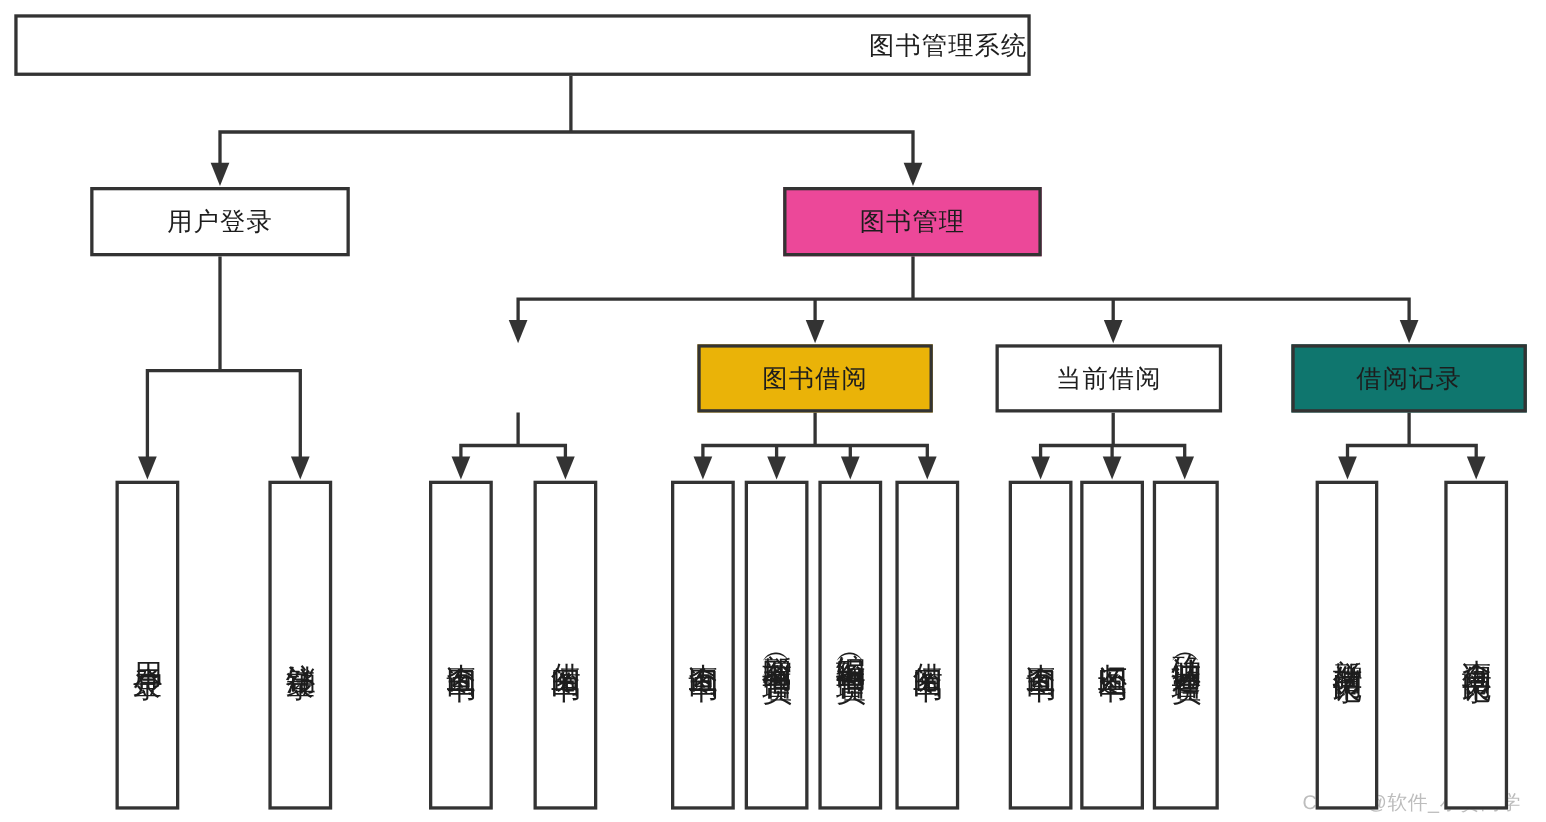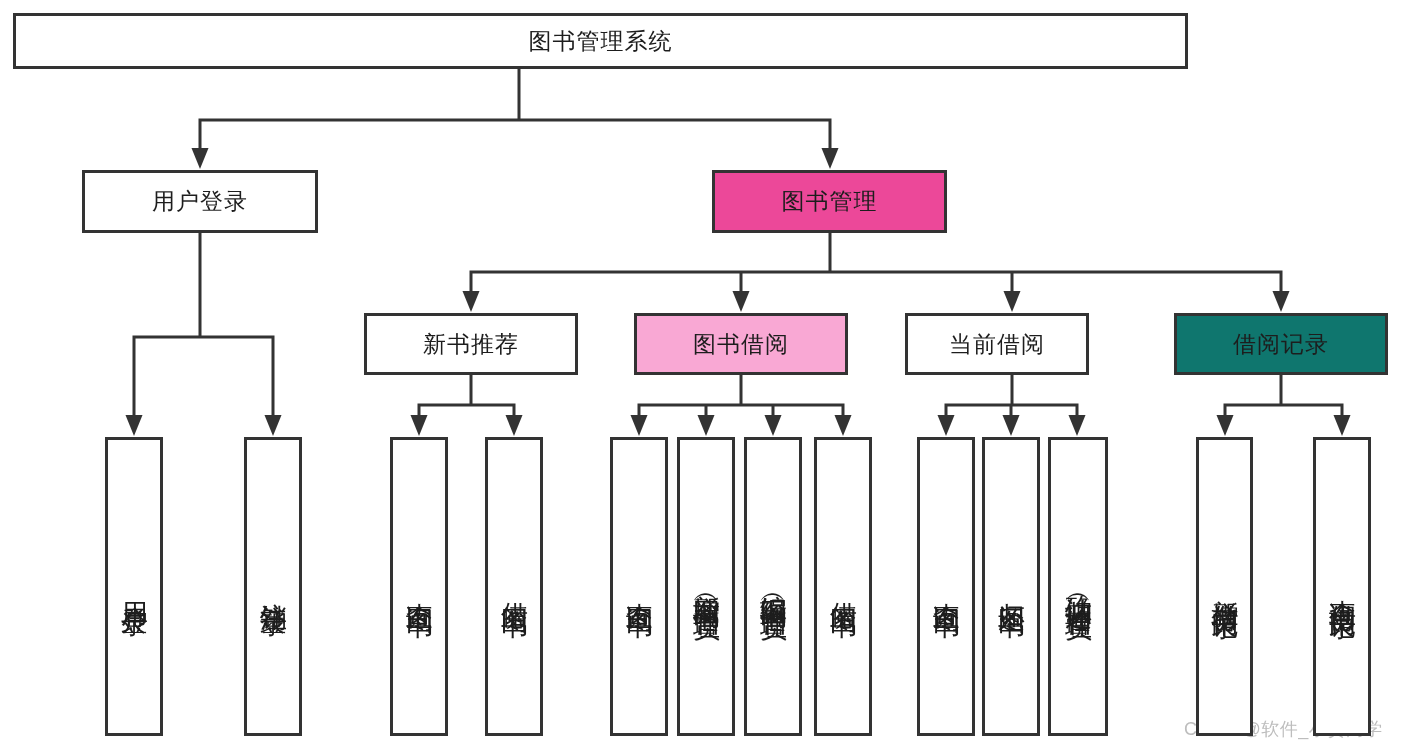--- a/index.html
+++ b/index.html
@@ -74,36 +74,33 @@
         <polygon points="834.5,415 851.5,415 843,436" fill="#333333"></polygon>
         <polygon points="937.5,415 954.5,415 946,436" fill="#333333"></polygon>
         <polygon points="1002.5,415 1019.5,415 1011,436" fill="#333333"></polygon>
         <polygon points="1068.5,415 1085.5,415 1077,436" fill="#333333"></polygon>
         <polygon points="1216.5,415 1233.5,415 1225,436" fill="#333333"></polygon>
         <polygon points="1333.5,415 1350.5,415 1342,436" fill="#333333"></polygon>
       </g>
   </svg>
 
   <div class="watermark" style="color: rgb(189, 189, 189);">CSDN @软件_小贺同学</div>
-<div class="node h" style="left: 13px; top: 13px; width: 1175px; height: 56px; border-color: rgb(51, 51, 51); color: rgb(29, 29, 29); background: rgb(255, 255, 255);">
+<div class="node h" style="left: 13px; top: 13px; width: 924px; height: 56px; border-color: rgb(51, 51, 51); color: rgb(29, 29, 29); background: rgb(255, 255, 255); justify-content: flex-end;">
       <span class="lbl">图书管理系统</span>
     </div>
     <div class="node h" style="left: 82px; top: 170px; width: 236px; height: 63px; border-color: rgb(51, 51, 51); color: rgb(29, 29, 29); background: rgb(255, 255, 255);">
       <span class="lbl">用户登录</span>
     </div>
     <div class="node h" style="left: 712px; top: 170px; width: 235px; height: 63px; border-color: rgb(51, 51, 51); color: rgb(29, 29, 29); background: #ec4899;">
       <span class="lbl">图书管理</span>
     </div>
-    <div class="node h" style="left: 364px; top: 313px; width: 214px; height: 62px; border-color: rgb(51, 51, 51); color: rgb(29, 29, 29); background: rgb(255, 255, 255);">
-      <span class="lbl">新书推荐</span>
-    </div>
-    <div class="node h" style="left: 634px; top: 313px; width: 214px; height: 62px; border-color: rgb(51, 51, 51); color: rgb(29, 29, 29); background: #f9a8d4;">
+    <div class="node h" style="left: 634px; top: 313px; width: 214px; height: 62px; border-color: rgb(51, 51, 51); color: rgb(29, 29, 29); background: #eab308;">
       <span class="lbl">图书借阅</span>
     </div>
-    <div class="node h" style="left: 905px; top: 313px; width: 184px; height: 62px; border-color: rgb(51, 51, 51); color: rgb(29, 29, 29); background: rgb(255, 255, 255);">
+    <div class="node h" style="left: 905px; top: 313px; width: 206px; height: 62px; border-color: rgb(51, 51, 51); color: rgb(29, 29, 29); background: rgb(255, 255, 255);">
       <span class="lbl">当前借阅</span>
     </div>
     <div class="node h" style="left: 1174px; top: 313px; width: 214px; height: 62px; border-color: rgb(51, 51, 51); color: rgb(29, 29, 29); background: #0f766e;">
       <span class="lbl">借阅记录</span>
     </div>
     <div class="node v" style="left: 105px; top: 437px; width: 58px; height: 299px; border-color: rgb(51, 51, 51); color: rgb(29, 29, 29); background: rgb(255, 255, 255);">
       <span class="lbl">用户登录</span>
     </div>
     <div class="node v" style="left: 244px; top: 437px; width: 58px; height: 299px; border-color: rgb(51, 51, 51); color: rgb(29, 29, 29); background: rgb(255, 255, 255);">
       <span class="lbl">注销登录</span>

